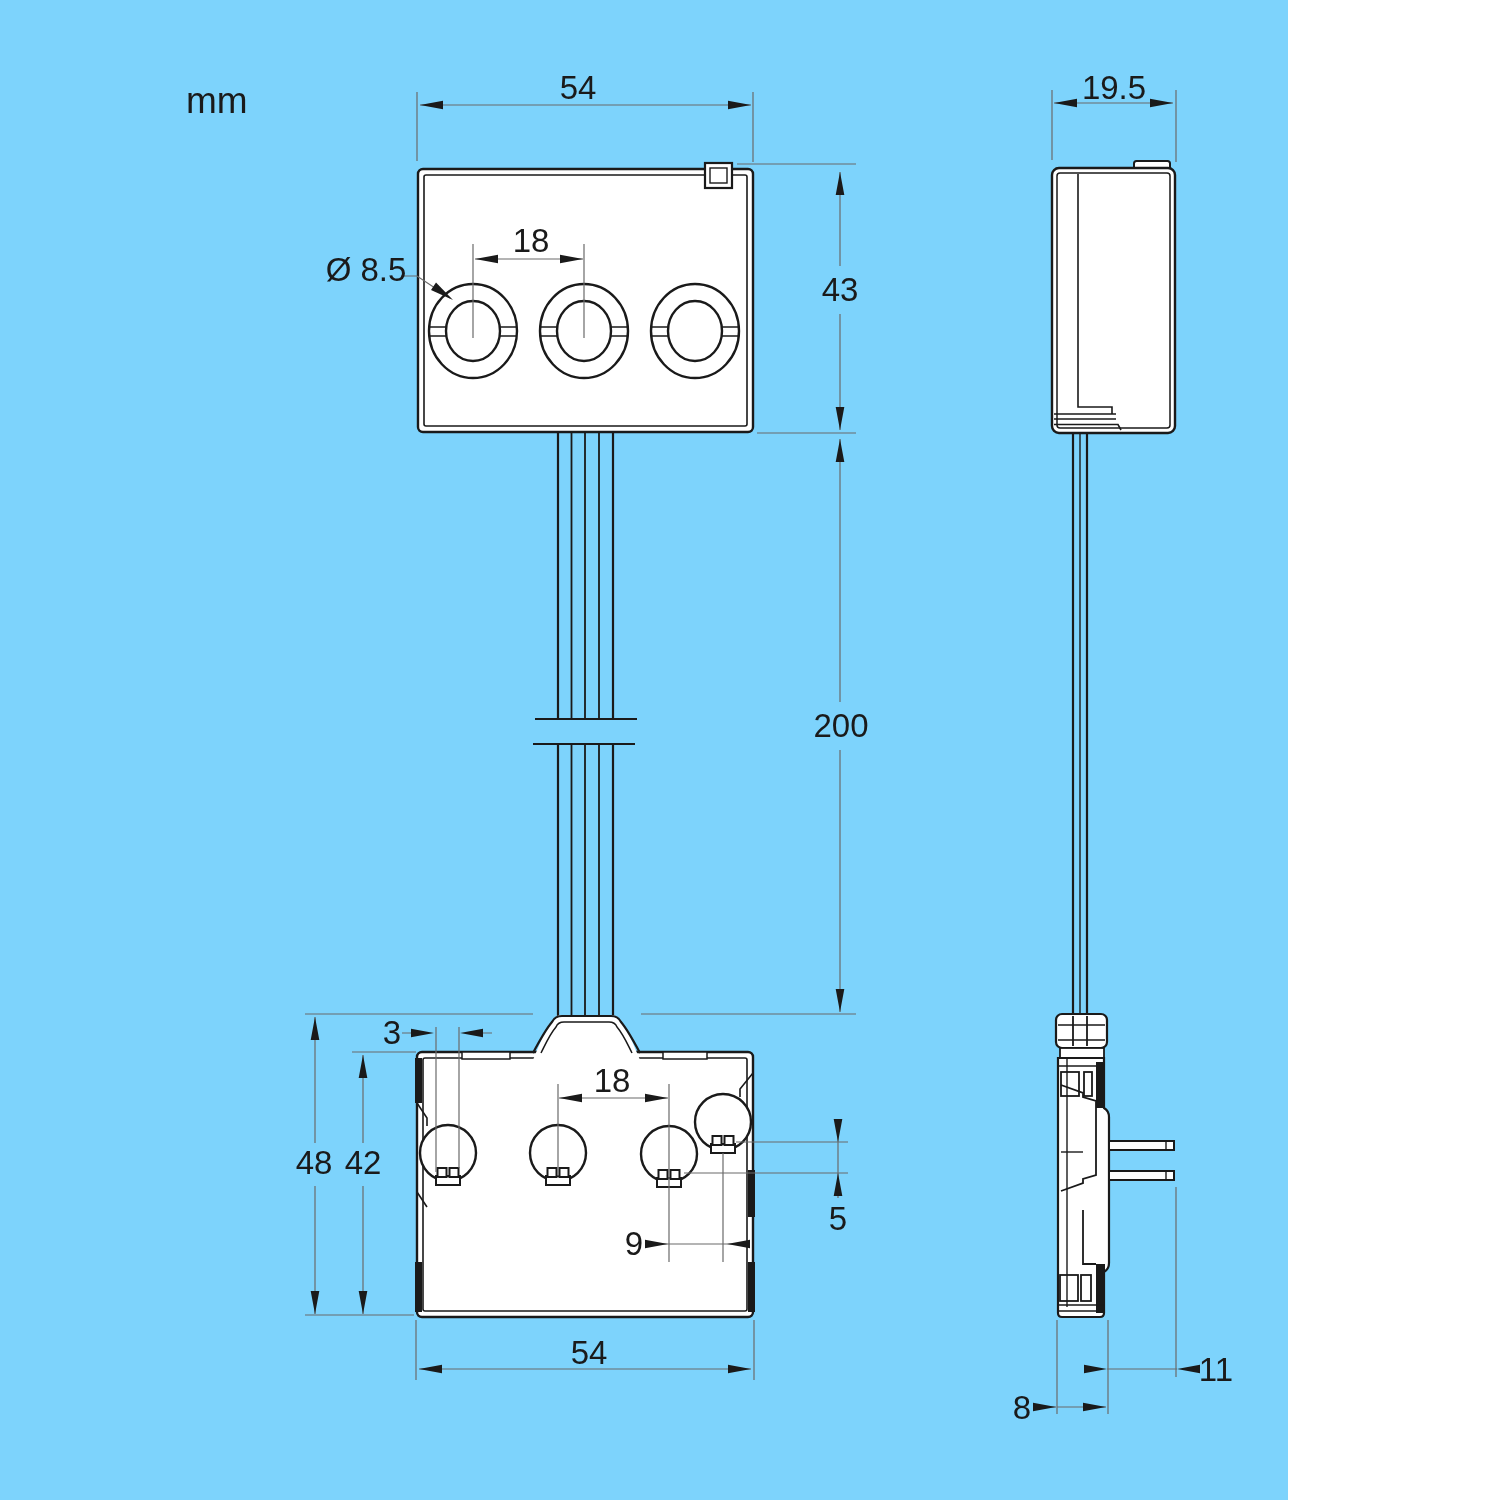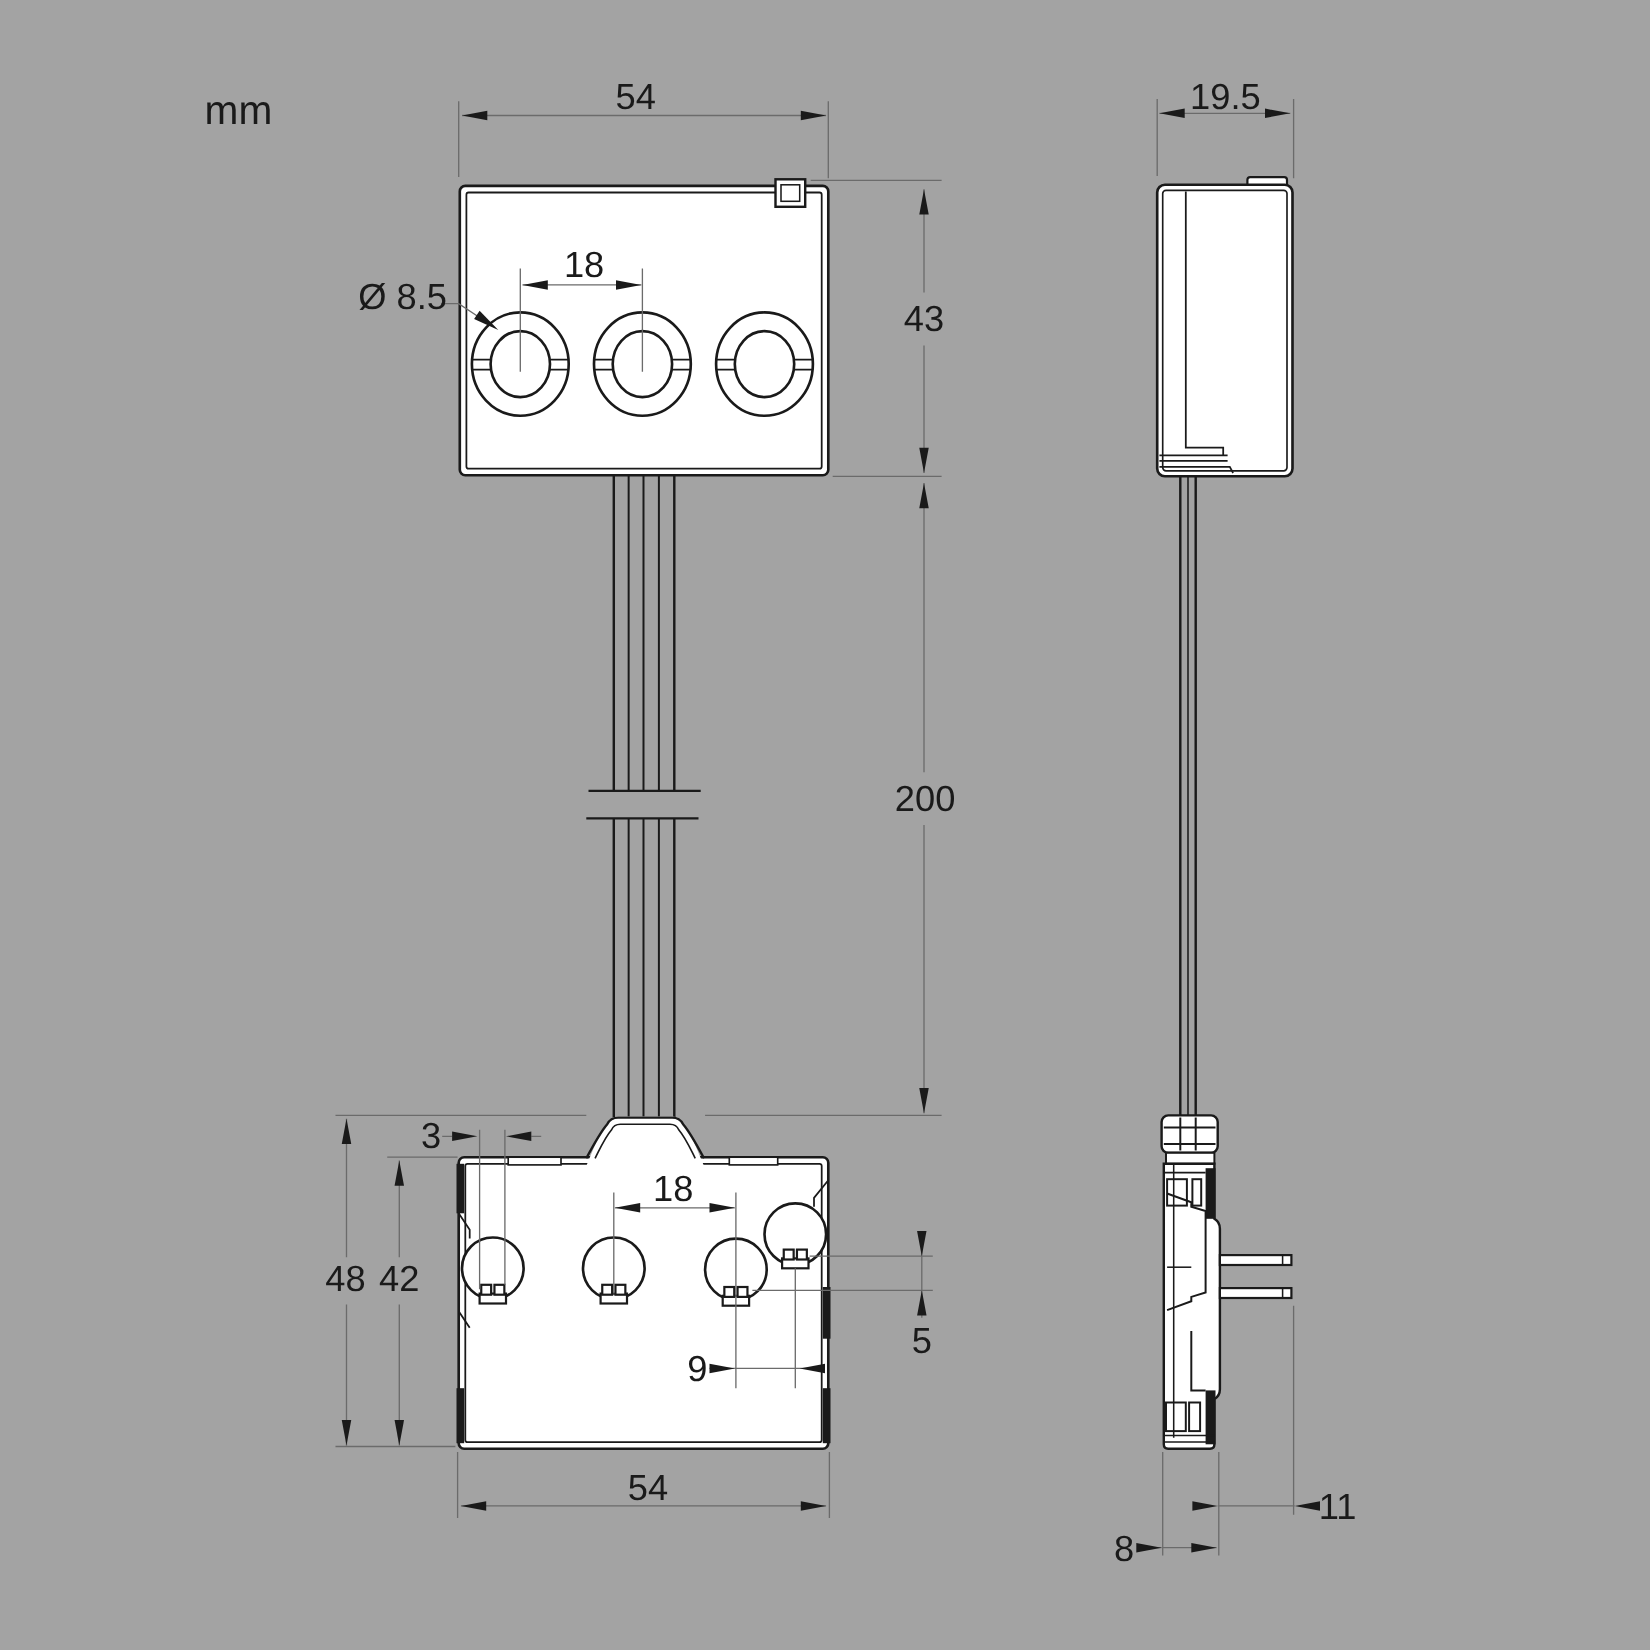--- a/index.html
+++ b/index.html
@@ -1,16 +1,16 @@
 <!DOCTYPE html>
 <html><head>
 <meta charset="utf-8">
 <style>
   html,body{margin:0;padding:0;background:#ffffff;}
-  .stage{width:1500px;height:1500px;background:#a3a3a3;position:relative;font-family:"Liberation Sans",sans-serif;}
+  .stage{width:1288px;height:1500px;background:#7dd3fc;position:relative;font-family:"Liberation Sans",sans-serif;}
   svg{display:block;}
   .obj{stroke:#1a1a1a;fill:none;}
   .objf{stroke:#1a1a1a;fill:#ffffff;}
   .solid{fill:#1a1a1a;stroke:none;}
   .dim{stroke:#6b6b6b;stroke-width:1.2;fill:none;}
   .arr{fill:#1a1a1a;stroke:none;}
   .lbl{fill:#1a1a1a;font-size:33px;font-family:"Liberation Sans",sans-serif;}
   .lbl-mid{text-anchor:middle;}
   .unit{font-size:37px;}
 </style>

